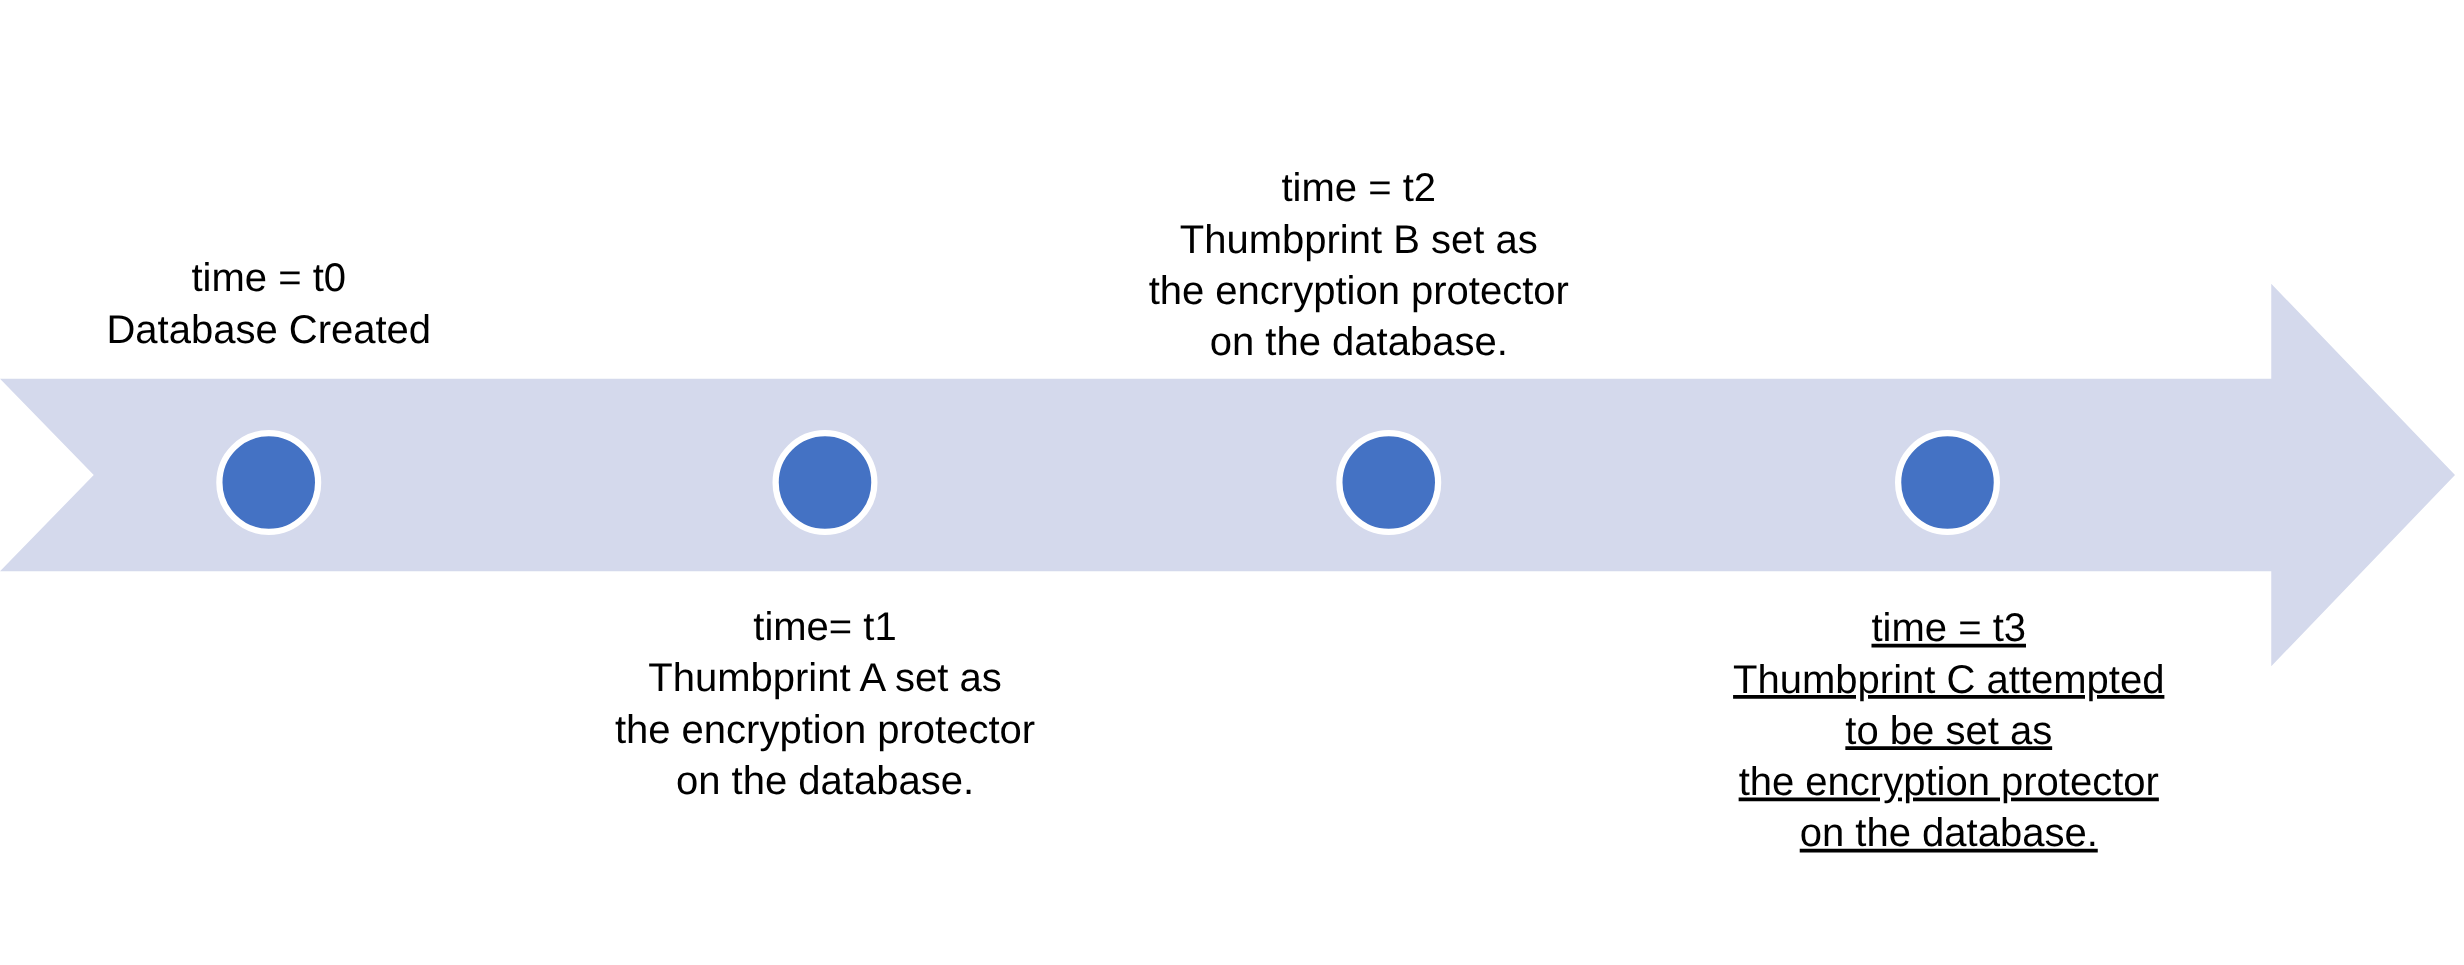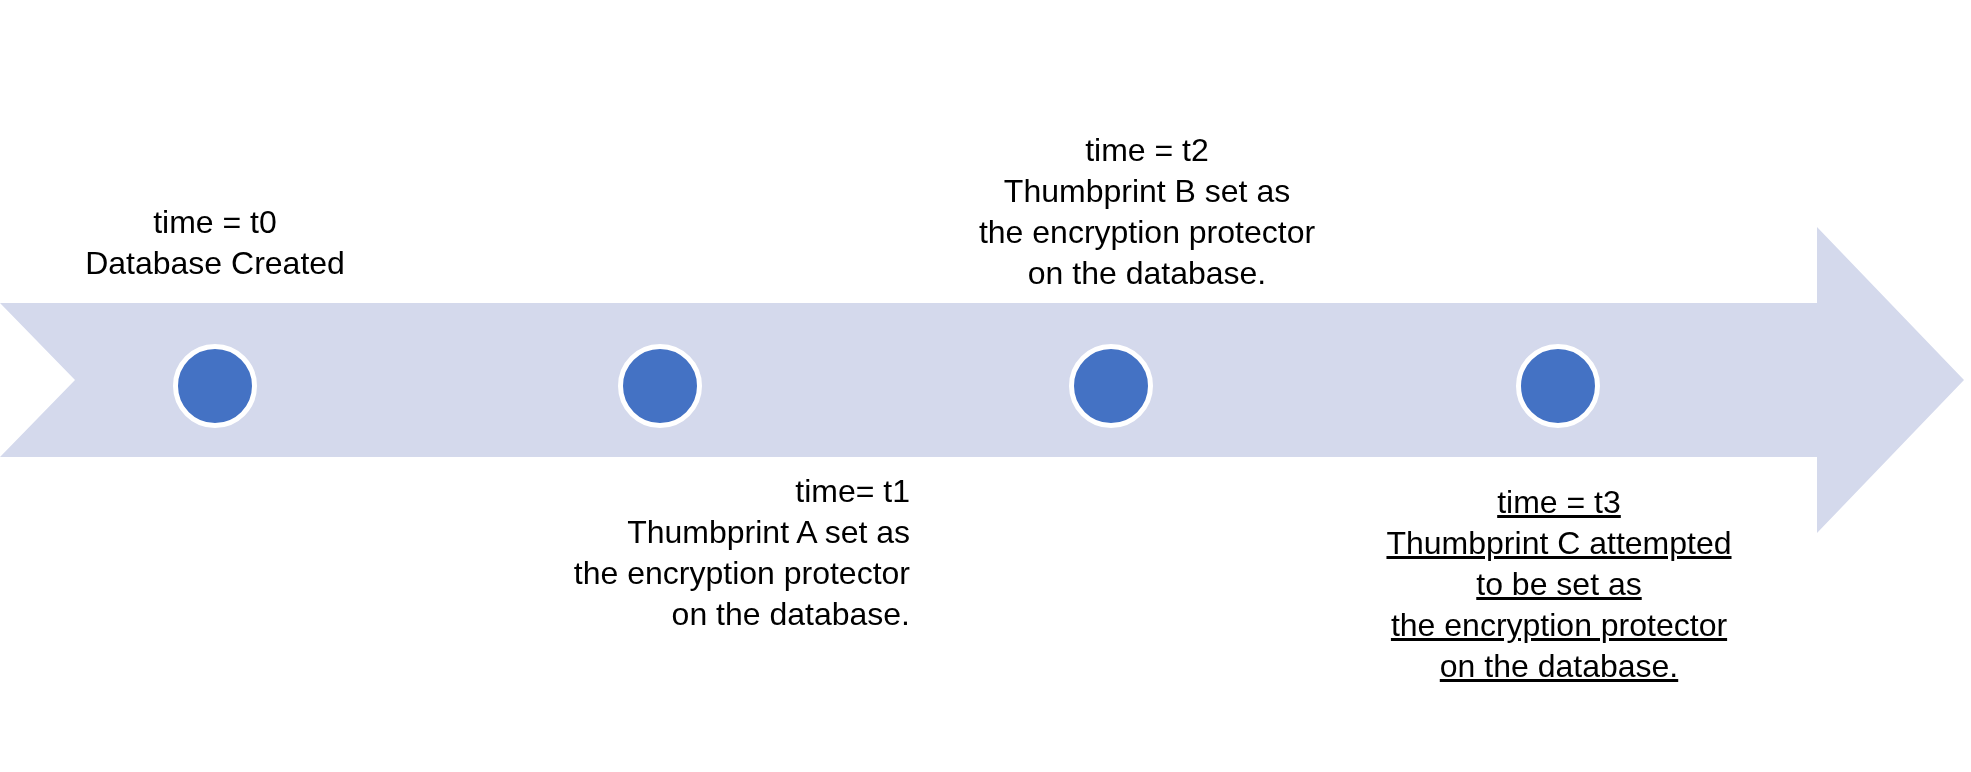--- a/index.html
+++ b/index.html
@@ -49,22 +49,22 @@
   .label {
     position: absolute;
     width: 500px;
     text-align: center;
     white-space: pre-line;
     font-size: 32px;
     line-height: 41px;
     color: var(--text, #000000);
   }
   .l0 { left: -35px;  top: 202px; }
-  .l1 { left: 410px;  top: 471px; text-align: right; }
-  .l2 { left: 897px;  top: 130px; }
+  .l1 { left: 410px;  top: 481px; }
+  .l2 { left: 837px;  top: 130px; }
   .l3 { left: 1309px; top: 482px; text-decoration: underline; }
 </style>
 </head>
 <body>
 
 <div class="canvas">
 
   <div class="arrow"></div>
 
   <div class="marker m0"></div>

